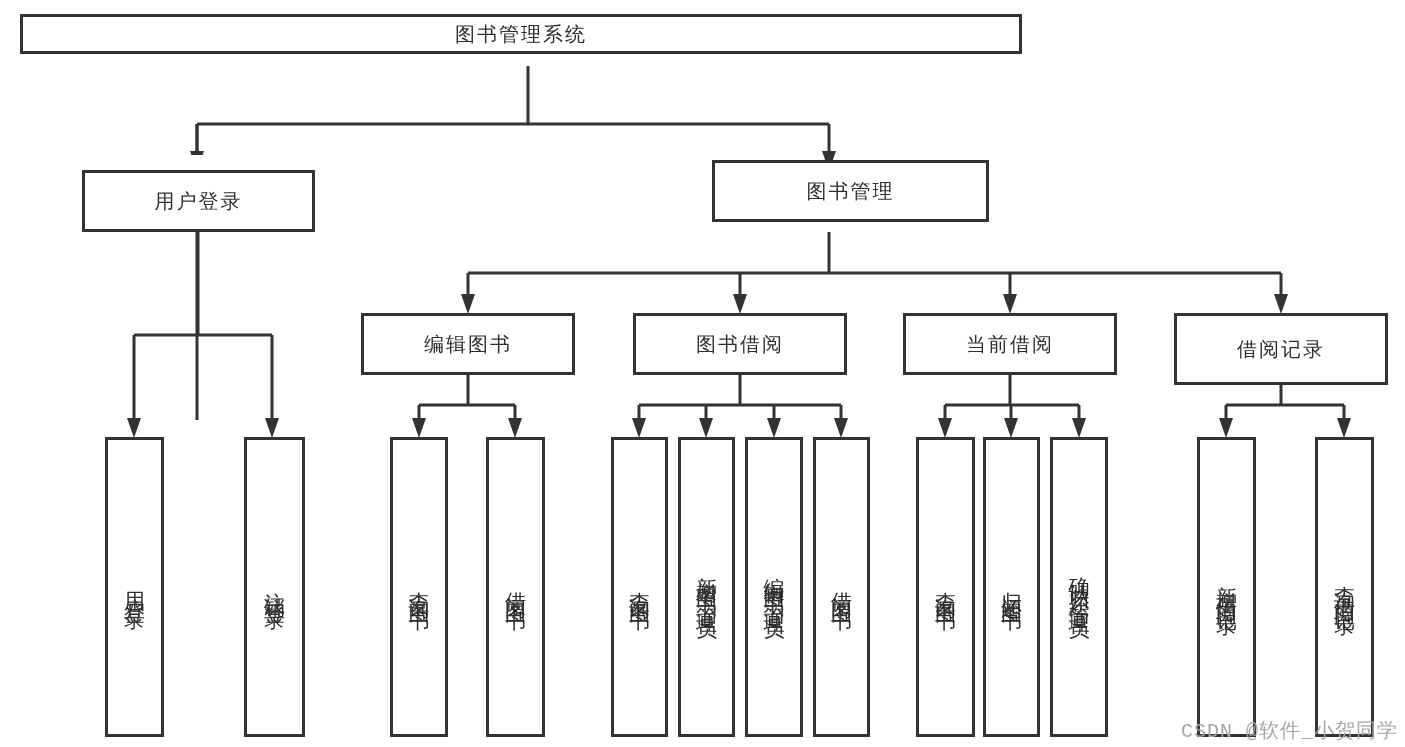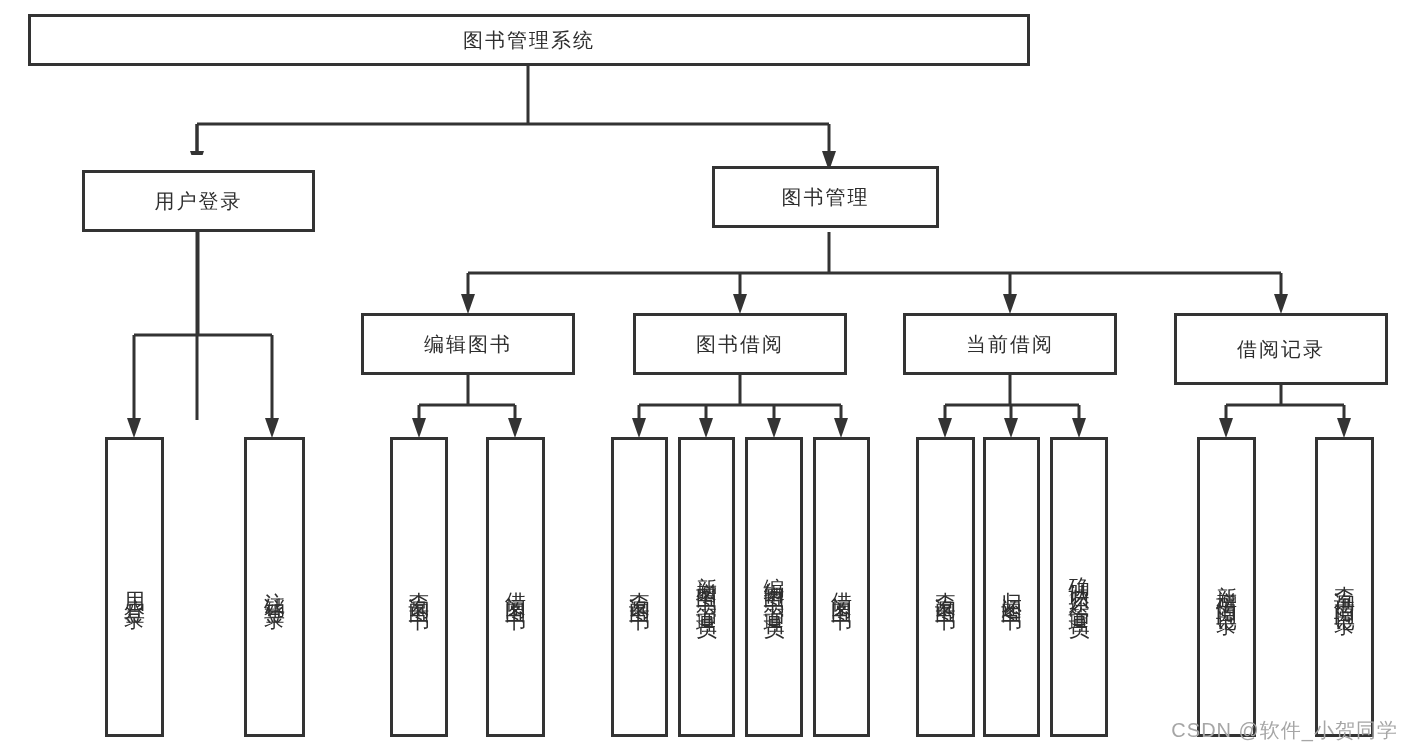--- a/index.html
+++ b/index.html
@@ -15,21 +15,21 @@
   }
   .hbox .lbl{
     font-size:20px;letter-spacing:2px;color:#2e2e2e;white-space:nowrap;
   }
   .vbox .lbl{
     writing-mode:vertical-rl;text-orientation:mixed;
     font-size:21px;letter-spacing:6px;line-height:1.15;color:#2e2e2e;
   }
   .watermark{
     position:absolute;right:7px;bottom:3px;
-    font-size:20px;color:#a6a6a6;letter-spacing:1px;white-space:nowrap;
+    font-size:20px;color:#a6a6a6;letter-spacing:1px;white-space:nowrap;font-family:Liberation Mono, monospace;
   }
 </style>
 </head>
 <body>
 
 <div class="canvas">
 
   <svg class="connectors" viewBox="0 0 1405 747" xmlns="http://www.w3.org/2000/svg">
 
     <g stroke="#333333" stroke-width="3" fill="#333333">
@@ -78,28 +78,28 @@
       <polygon stroke="none" points="1072,418 1086,418 1079,438"></polygon>
     </g>
 
     <g stroke="#333333" stroke-width="3" fill="#333333">
       <path fill="none" d="M1281 375V405 M1226 405H1344 M1226 405V420 M1344 405V420"></path>
       <polygon stroke="none" points="1219,418 1233,418 1226,438"></polygon>
       <polygon stroke="none" points="1337,418 1351,418 1344,438"></polygon>
     </g>
   </svg>
 
-  <div class="hbox" style="left:28px;top:14px;width:1002px;height:52px">
+  <div class="hbox" style="left:20px;top:14px;width:1002px;height:40px">
     <span class="lbl">图书管理系统</span>
   </div>
 
   <div class="hbox" style="left:82px;top:170px;width:233px;height:62px">
     <span class="lbl">用户登录</span>
   </div>
-  <div class="hbox" style="left:712px;top:166px;width:227px;height:62px">
+  <div class="hbox" style="left:712px;top:160px;width:277px;height:62px">
     <span class="lbl">图书管理</span>
   </div>
 
   <div class="hbox" style="left:361px;top:313px;width:214px;height:62px">
     <span class="lbl">编辑图书</span>
   </div>
   <div class="hbox" style="left:633px;top:313px;width:214px;height:62px">
     <span class="lbl">图书借阅</span>
   </div>
   <div class="hbox" style="left:903px;top:313px;width:214px;height:62px">

